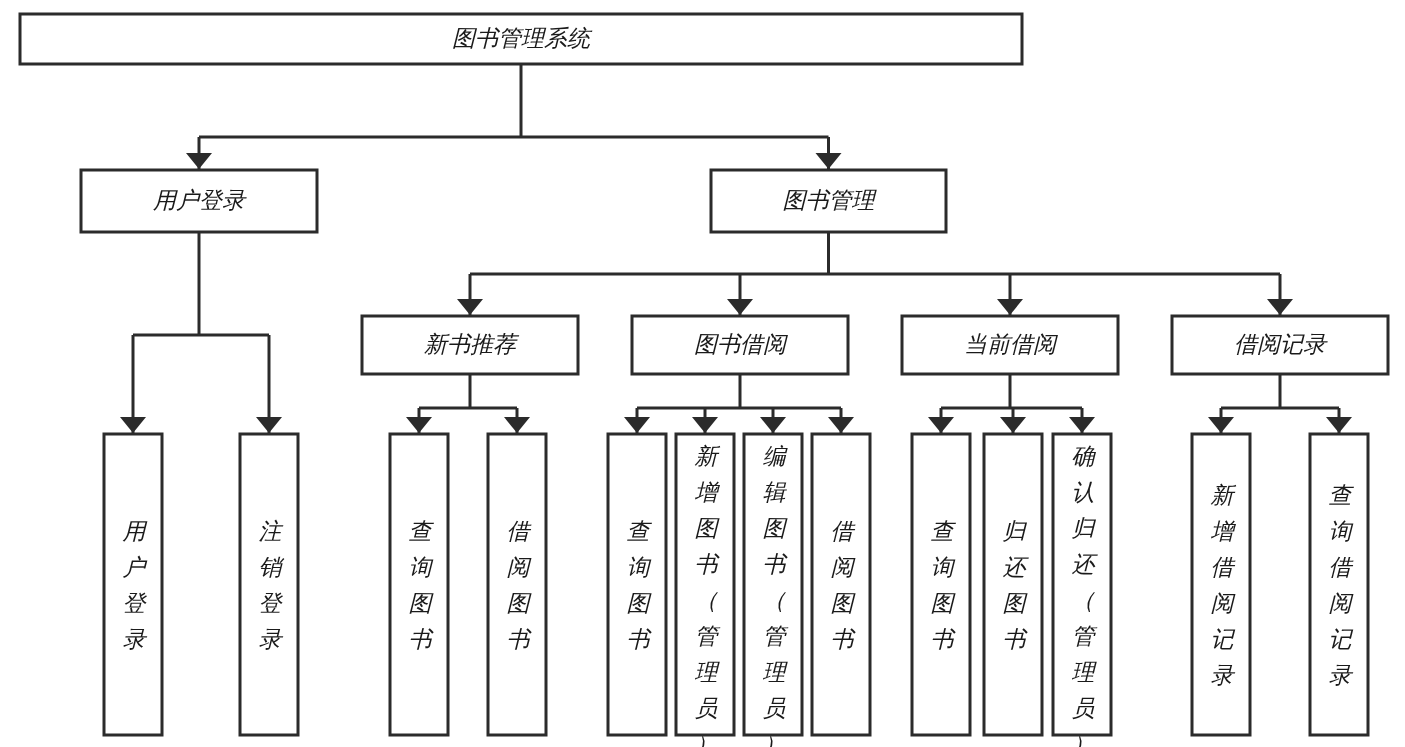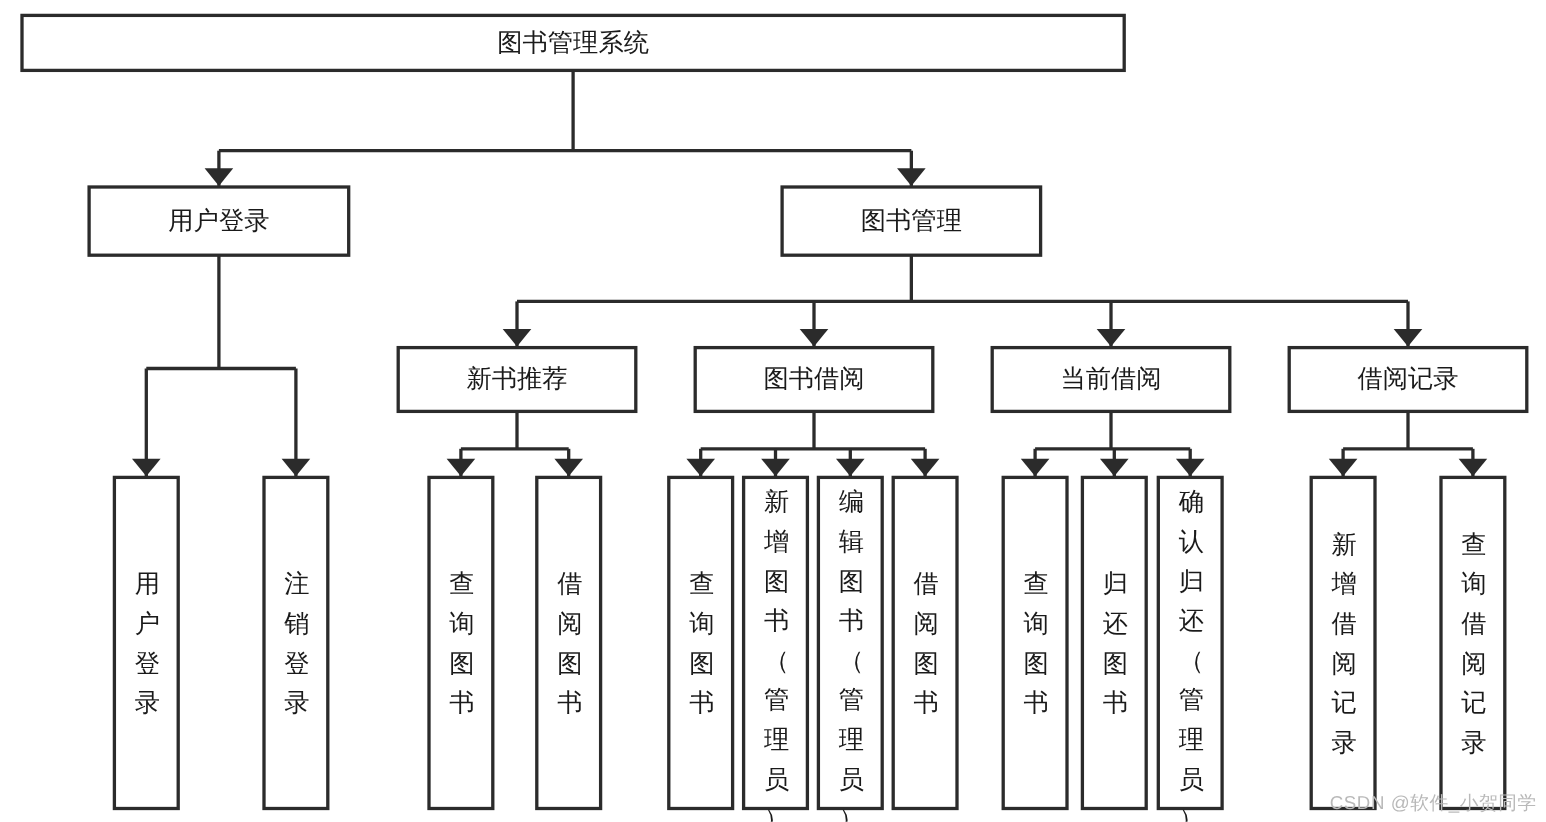--- a/index.html
+++ b/index.html
@@ -1,18 +1,18 @@
 <!DOCTYPE html>
 <html><head>
 <meta charset="utf-8">
 <style>
   html,body{margin:0;padding:0;background:#ffffff;}
   body{width:1405px;height:747px;overflow:hidden;
        font-family:"Liberation Sans","DejaVu Sans",sans-serif;}
-  #diagram-root{position:relative;width:1405px;height:747px;background:#fff;}
+  #diagram-root{position:relative;width:1405px;height:747px;background:#fff;font-style:italic;}
   svg#tree{position:absolute;left:0;top:0;width:1405px;height:747px;}
   .node-box{fill:#ffffff;stroke:#2b2b2b;stroke-width:3;}
   .link-line{fill:none;stroke:#2b2b2b;stroke-width:3;stroke-linecap:butt;}
   .arrow-head{fill:#2b2b2b;stroke:none;}
   .node-label{fill:#1a1a1a;font-family:"Liberation Sans","DejaVu Sans",sans-serif;
               font-size:23px;text-anchor:middle;dominant-baseline:middle;}
   .node-label-vert{fill:#1a1a1a;font-family:"Liberation Sans","DejaVu Sans",sans-serif;
               font-size:23px;text-anchor:middle;}
   .watermark{position:absolute;right:8px;bottom:6px;color:#b9b9b9;font-size:17px;
              letter-spacing:.5px;white-space:nowrap;font-family:"Liberation Sans","DejaVu Sans",sans-serif;}
@@ -152,14 +152,13 @@
         <g>
           <rect x="1192" y="434" width="58" height="301" class="node-box"></rect>
           <text x="1222" y="502.5" class="node-label-vert"><tspan x="1222" dy="0">新</tspan><tspan x="1222" dy="36">增</tspan><tspan x="1222" dy="36">借</tspan><tspan x="1222" dy="36">阅</tspan><tspan x="1222" dy="36">记</tspan><tspan x="1222" dy="36">录</tspan></text>
         </g>
         <g>
           <rect x="1310" y="434" width="58" height="301" class="node-box"></rect>
           <text x="1340" y="502.5" class="node-label-vert"><tspan x="1340" dy="0">查</tspan><tspan x="1340" dy="36">询</tspan><tspan x="1340" dy="36">借</tspan><tspan x="1340" dy="36">阅</tspan><tspan x="1340" dy="36">记</tspan><tspan x="1340" dy="36">录</tspan></text>
         </g>
       </g>
   </svg>
-  <div class="watermark">CSDN @软件_小贺同学</div>
 </div>
 
 </body></html>

